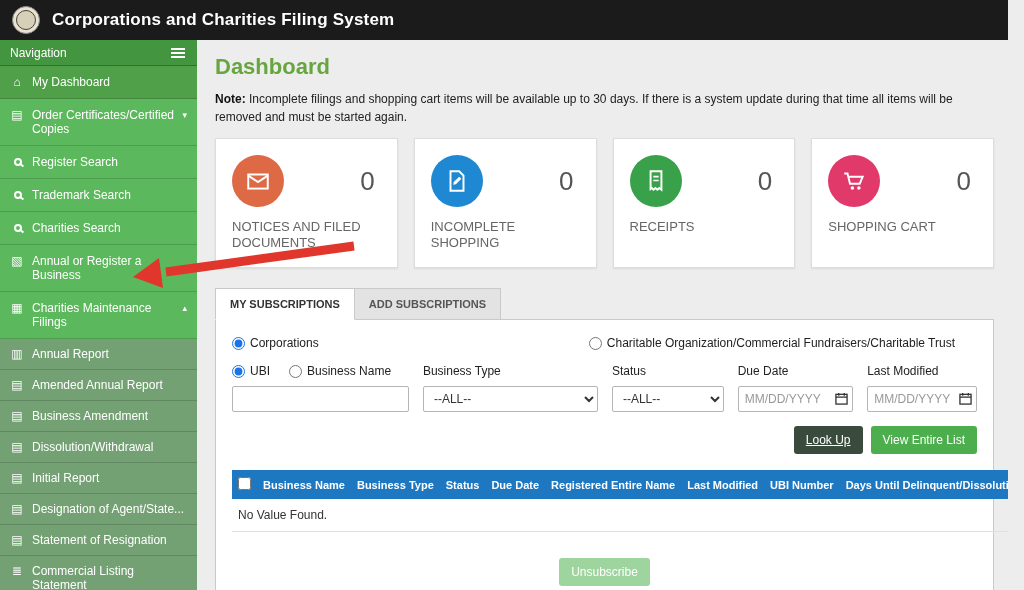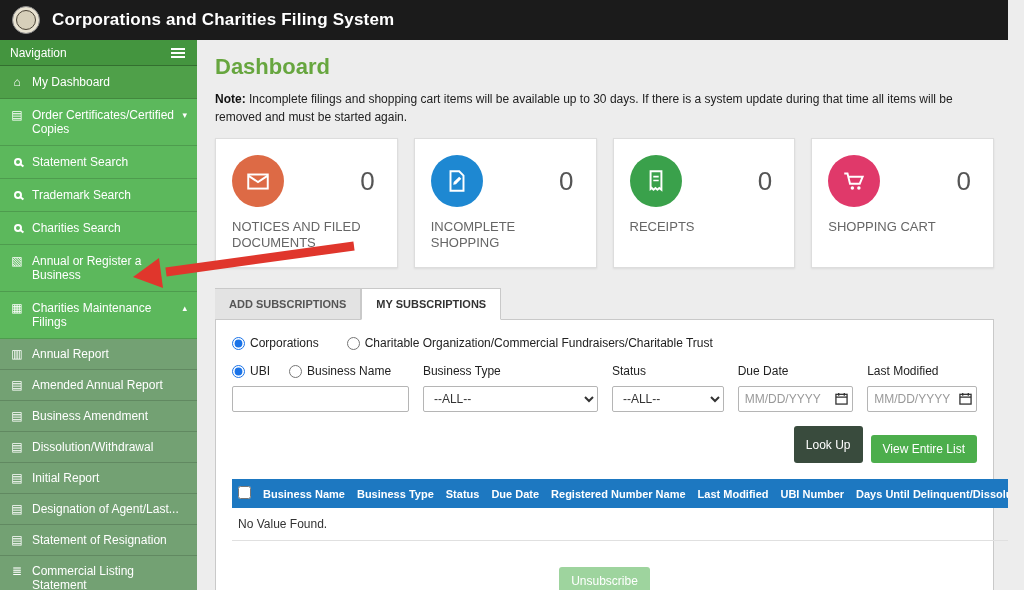--- a/index.html
+++ b/index.html
@@ -54,42 +54,42 @@
   .count { margin-left:auto; font-size:26px; color:#555; padding-right:6px; }
   .card-label { margin-top:12px; font-size:13px; color:#666; line-height:1.25; max-width:170px; }
 
   .tabs { display:flex; margin-top:20px; }
   .tab { font-size:11px; font-weight:bold; padding:9px 14px; border:1px solid #c9c9c9; cursor:pointer; }
   .tab.active { background:#fff; border-bottom-color:#fff; color:#333; position:relative; z-index:2; }
   .tab.inactive { background:#e3e3e3; color:#555; border-left:none; }
 
   .panel { background:#fff; border:1px solid #c9c9c9; margin-top:-1px; padding:14px 16px 20px; min-height:250px; }
 
-  .radio-row { display:flex; align-items:center; gap:6px; font-size:12px; color:#222; margin:2px 0 14px; }
+  .radio-row { display:flex; align-items:center; gap:6px; font-size:12px; color:#222; margin:2px 0 14px;justify-content:space-between; }
   .radio-row .grp { display:flex; align-items:center; gap:5px; margin-right:22px; }
   input[type=radio] { accent-color:#1a73e8; margin:0; width:13px; height:13px; }
   input[type=checkbox] { width:13px; height:13px; margin:0; }
 
   .filter-grid { display:flex; gap:14px; align-items:flex-end; }
   .fcol { display:flex; flex-direction:column; }
   .w1{width:190px} .w2{width:188px} .w3{width:120px} .w4{width:124px} .w5{width:118px}
   .flabel { font-size:12px; color:#222; margin-bottom:8px; }
   .radio-inline { display:flex; align-items:flex-start; gap:5px; font-size:12px; color:#222; margin-bottom:8px; }
   .radio-inline .grp { display:flex; align-items:center; gap:5px; margin-right:14px; }
   input.text, select.sel { height:26px; border:1px solid #b5b5b5; border-radius:2px; font-size:12px;
                            padding:0 6px; background:#fff; color:#333; width:100%; }
   input.text::placeholder { color:#999; }
   .datebox { position:relative; }
   .datebox input { padding-right:22px; }
   .cal-icon { position:absolute; right:5px; top:6px; }
 
   .actions { display:flex; justify-content:flex-end; gap:8px; margin-top:14px; }
   .btn { font-size:12px; color:#fff; border:none; border-radius:3px; padding:7px 12px; cursor:pointer; }
-  .btn-dark { background:var(--btn-dark,#394b3d); }
-  .btn-green { background:var(--btn-green,#4cae4c);margin-top:9px; }
+  .btn-dark { background:var(--btn-dark,#394b3d);text-decoration:underline; }
+  .btn-green { background:var(--btn-green,#4cae4c); }
   .btn-disabled { background:var(--btn-disabled,#9ed49e); cursor:default; }
 
   .sub-table { width:100%; border-collapse:collapse; margin-top:16px; }
   .sub-table th { background:var(--table-blue,#1d78c1); color:#fff; font-size:11px; text-align:left;
                   padding:7px 6px; font-weight:bold; white-space:nowrap; }
   .sub-table .chk-col { width:26px; }
   .sub-table td.empty { font-size:12px; color:#333; padding:9px 6px; border-bottom:1px solid #e0e0e0; }
   .unsub-row { display:flex; justify-content:center; margin-top:26px; }
 
   .arrow-overlay { position:absolute; left:0; top:0; z-index:10; pointer-events:none; }
@@ -118,21 +118,21 @@
     </div>
 
     <div class="side-item">
       <span class="gi">▤</span>
       <span class="lbl">Order Certificates/Certified Copies</span>
       <span class="chev">▾</span>
     </div>
 
     <div class="side-item">
       <span class="gi"><span class="mag"></span></span>
-      <span class="lbl">Statement Search</span>
+      <span class="lbl">Register Search</span>
     </div>
 
     <div class="side-item">
       <span class="gi"><span class="mag"></span></span>
       <span class="lbl">Trademark Search</span>
     </div>
 
     <div class="side-item">
       <span class="gi"><span class="mag"></span></span>
       <span class="lbl">Charities Search</span>
@@ -164,21 +164,21 @@
     <div class="side-item sub">
       <span class="gi">▤</span>
       <span class="lbl">Dissolution/Withdrawal</span>
     </div>
     <div class="side-item sub">
       <span class="gi">▤</span>
       <span class="lbl">Initial Report</span>
     </div>
     <div class="side-item sub">
       <span class="gi">▤</span>
-      <span class="lbl">Designation of Agent/Last...</span>
+      <span class="lbl">Designation of Agent/State...</span>
     </div>
     <div class="side-item sub">
       <span class="gi">▤</span>
       <span class="lbl">Statement of Resignation</span>
     </div>
     <div class="side-item sub">
       <span class="gi">≣</span>
       <span class="lbl">Commercial Listing Statement</span>
     </div>
 
@@ -237,22 +237,22 @@
                 <circle cx="16.5" cy="18.5" r="1.6" fill="#fff" stroke="none"></circle>
               </svg>
           </div>
           <div class="count">0</div>
         </div>
         <div class="card-label">SHOPPING CART</div>
       </div>
     </div>
 
     <div class="tabs">
+      <div class="tab active">MY SUBSCRIPTIONS</div>
       <div class="tab inactive">ADD SUBSCRIPTIONS</div>
-      <div class="tab active">MY SUBSCRIPTIONS</div>
     </div>
 
     <div class="panel">
       <div class="radio-row">
         <span class="grp">
           <input type="radio" name="entity" checked="" style="">
           <span>Corporations</span>
         </span>
         <span class="grp">
           <input type="radio" name="entity" style="">
@@ -320,21 +320,21 @@
       </div>
 
       <table class="sub-table">
         <thead>
           <tr>
             <th class="chk-col"><input type="checkbox" style=""></th>
             <th>Business Name</th>
             <th>Business Type</th>
             <th>Status</th>
             <th>Due Date</th>
-            <th>Registered Number Name</th>
+            <th>Registered Entire Name</th>
             <th>Last Modified</th>
             <th>UBI Number</th>
             <th>Days Until Delinquent/Dissolution</th>
           </tr>
         </thead>
         <tbody>
           <tr>
             <td class="empty" colspan="9">No Value Found.</td>
           </tr>
         </tbody>

